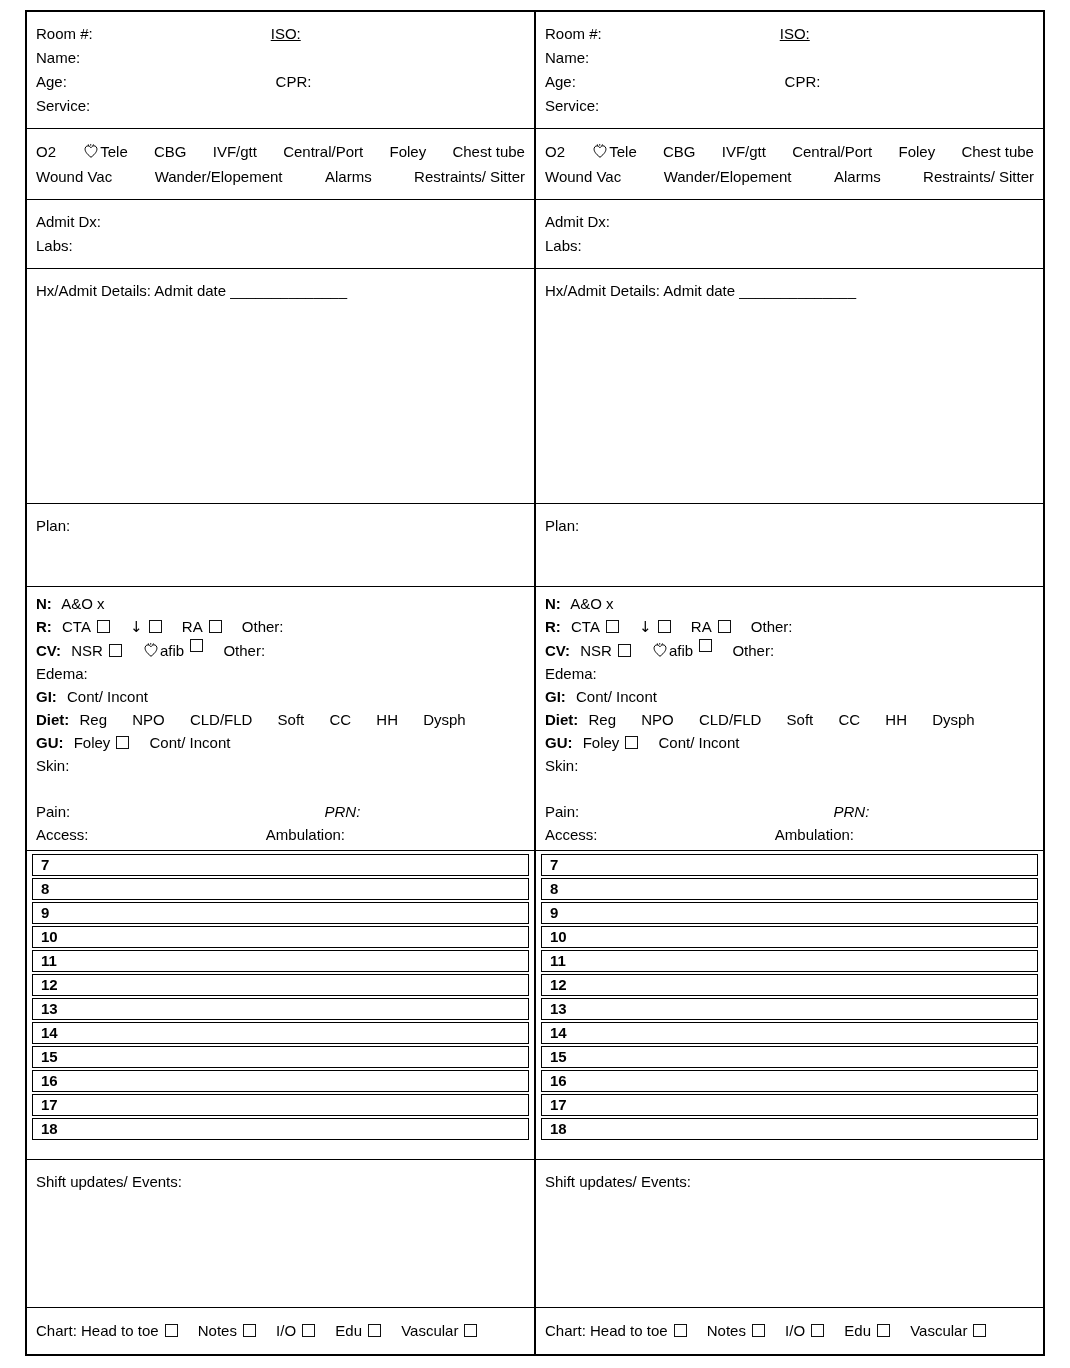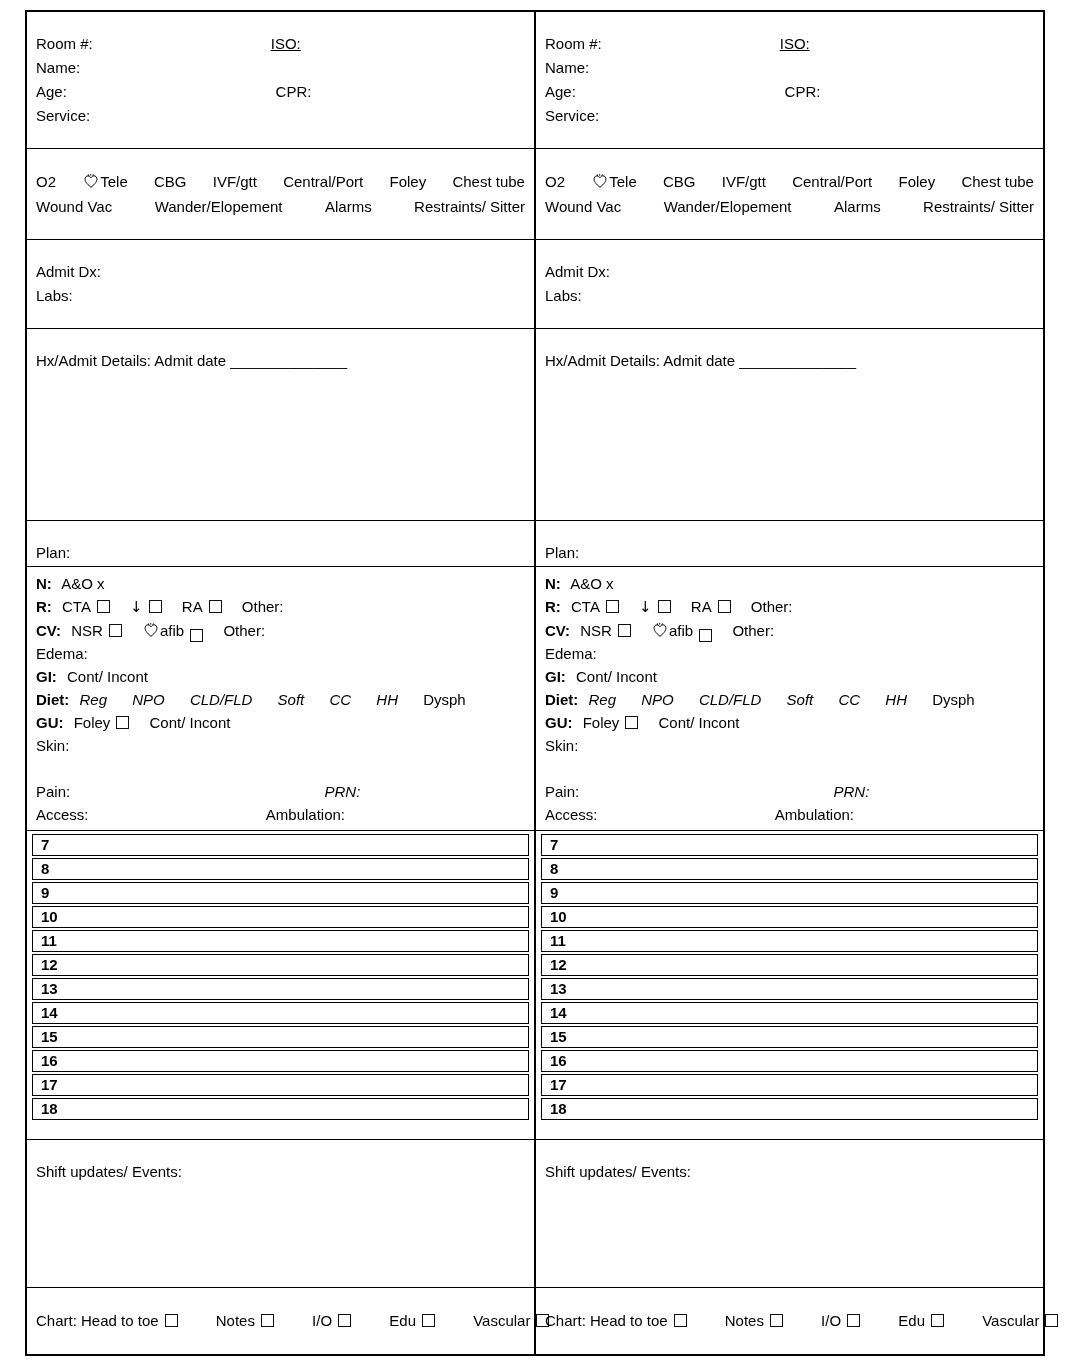--- a/index.html
+++ b/index.html
@@ -7,53 +7,53 @@
     width:1070px;height:1368px;position:relative;
     font-family:"Liberation Sans",sans-serif;
     font-size:15px;color:#000;
   }
   .sheet{
     position:absolute;left:25px;top:10px;width:1020px;height:1346px;
     border:2px solid #000;display:flex;box-sizing:border-box;background:#fff;
   }
   .card-slot{flex:1;display:flex;flex-direction:column;min-width:0;box-sizing:border-box;}
   .card-slot + .card-slot{border-left:2px solid #000;}
-  .sec{padding:20px 9px;box-sizing:border-box;flex:none;}
+  .sec{padding:10px 9px;box-sizing:border-box;flex:none;}
   .sec + .sec{border-top:1.5px solid #000;}
   .row{line-height:24px;position:relative;white-space:nowrap;}
   .b{font-weight:400;}
   .lbl{font-weight:700;margin-right:6px;}
   .abs{position:absolute;top:0;}
   .p-iso{left:48%;text-decoration:underline;}
   .p-cpr{left:49%;}
   .p-prn{left:59%;font-style:italic;}
   .p-amb{left:47%;}
   .dev{display:flex;justify-content:space-between;line-height:25px;}
   .dev span{white-space:nowrap;}
-  .withheart{display:inline-flex;align-items:flex-end;}
+  .withheart{display:inline-flex;align-items:flex-start;}
   .hearticon svg{vertical-align:-3px;}
   .cb{
     display:inline-block;width:13px;height:13px;border:1.5px solid #111;
     vertical-align:-1px;margin-left:6px;box-sizing:border-box;background:#fff;
   }
   .gap{margin-right:16px;}
   .hx{flex:1 1 auto;}
   .plan{height:46px;}
   .assess .row{line-height:23px;}
-  .assess{padding-top:5px;padding-bottom:4px;}
-  .dietopt{margin-right:21px;font-style:italic;}
+  .assess{padding-top:5px;padding-bottom:4px;margin-top:37px;}
+  .dietopt{margin-right:21px;}
   .hoursec{padding:3px 5px;}
   .hrow{
     border:1.5px solid #000;height:20px;line-height:20px;
     padding-left:8px;margin-bottom:2px;font-weight:700;box-sizing:content-box;
   }
   .hrow:last-child{margin-bottom:16px;}
   .shift{height:148px;}
   .chartrow{line-height:26px;white-space:nowrap;}
-  .chartrow .grp{margin-right:34px;white-space:nowrap;}
+  .chartrow .grp{margin-right:16px;white-space:nowrap;}
   .arrow{font-family:"DejaVu Sans",sans-serif;}
 </style>
 </head>
 <body>
 
 <div class="sheet">
   <div class="card-slot">
 
   <div class="sec header">
     <div class="row">

